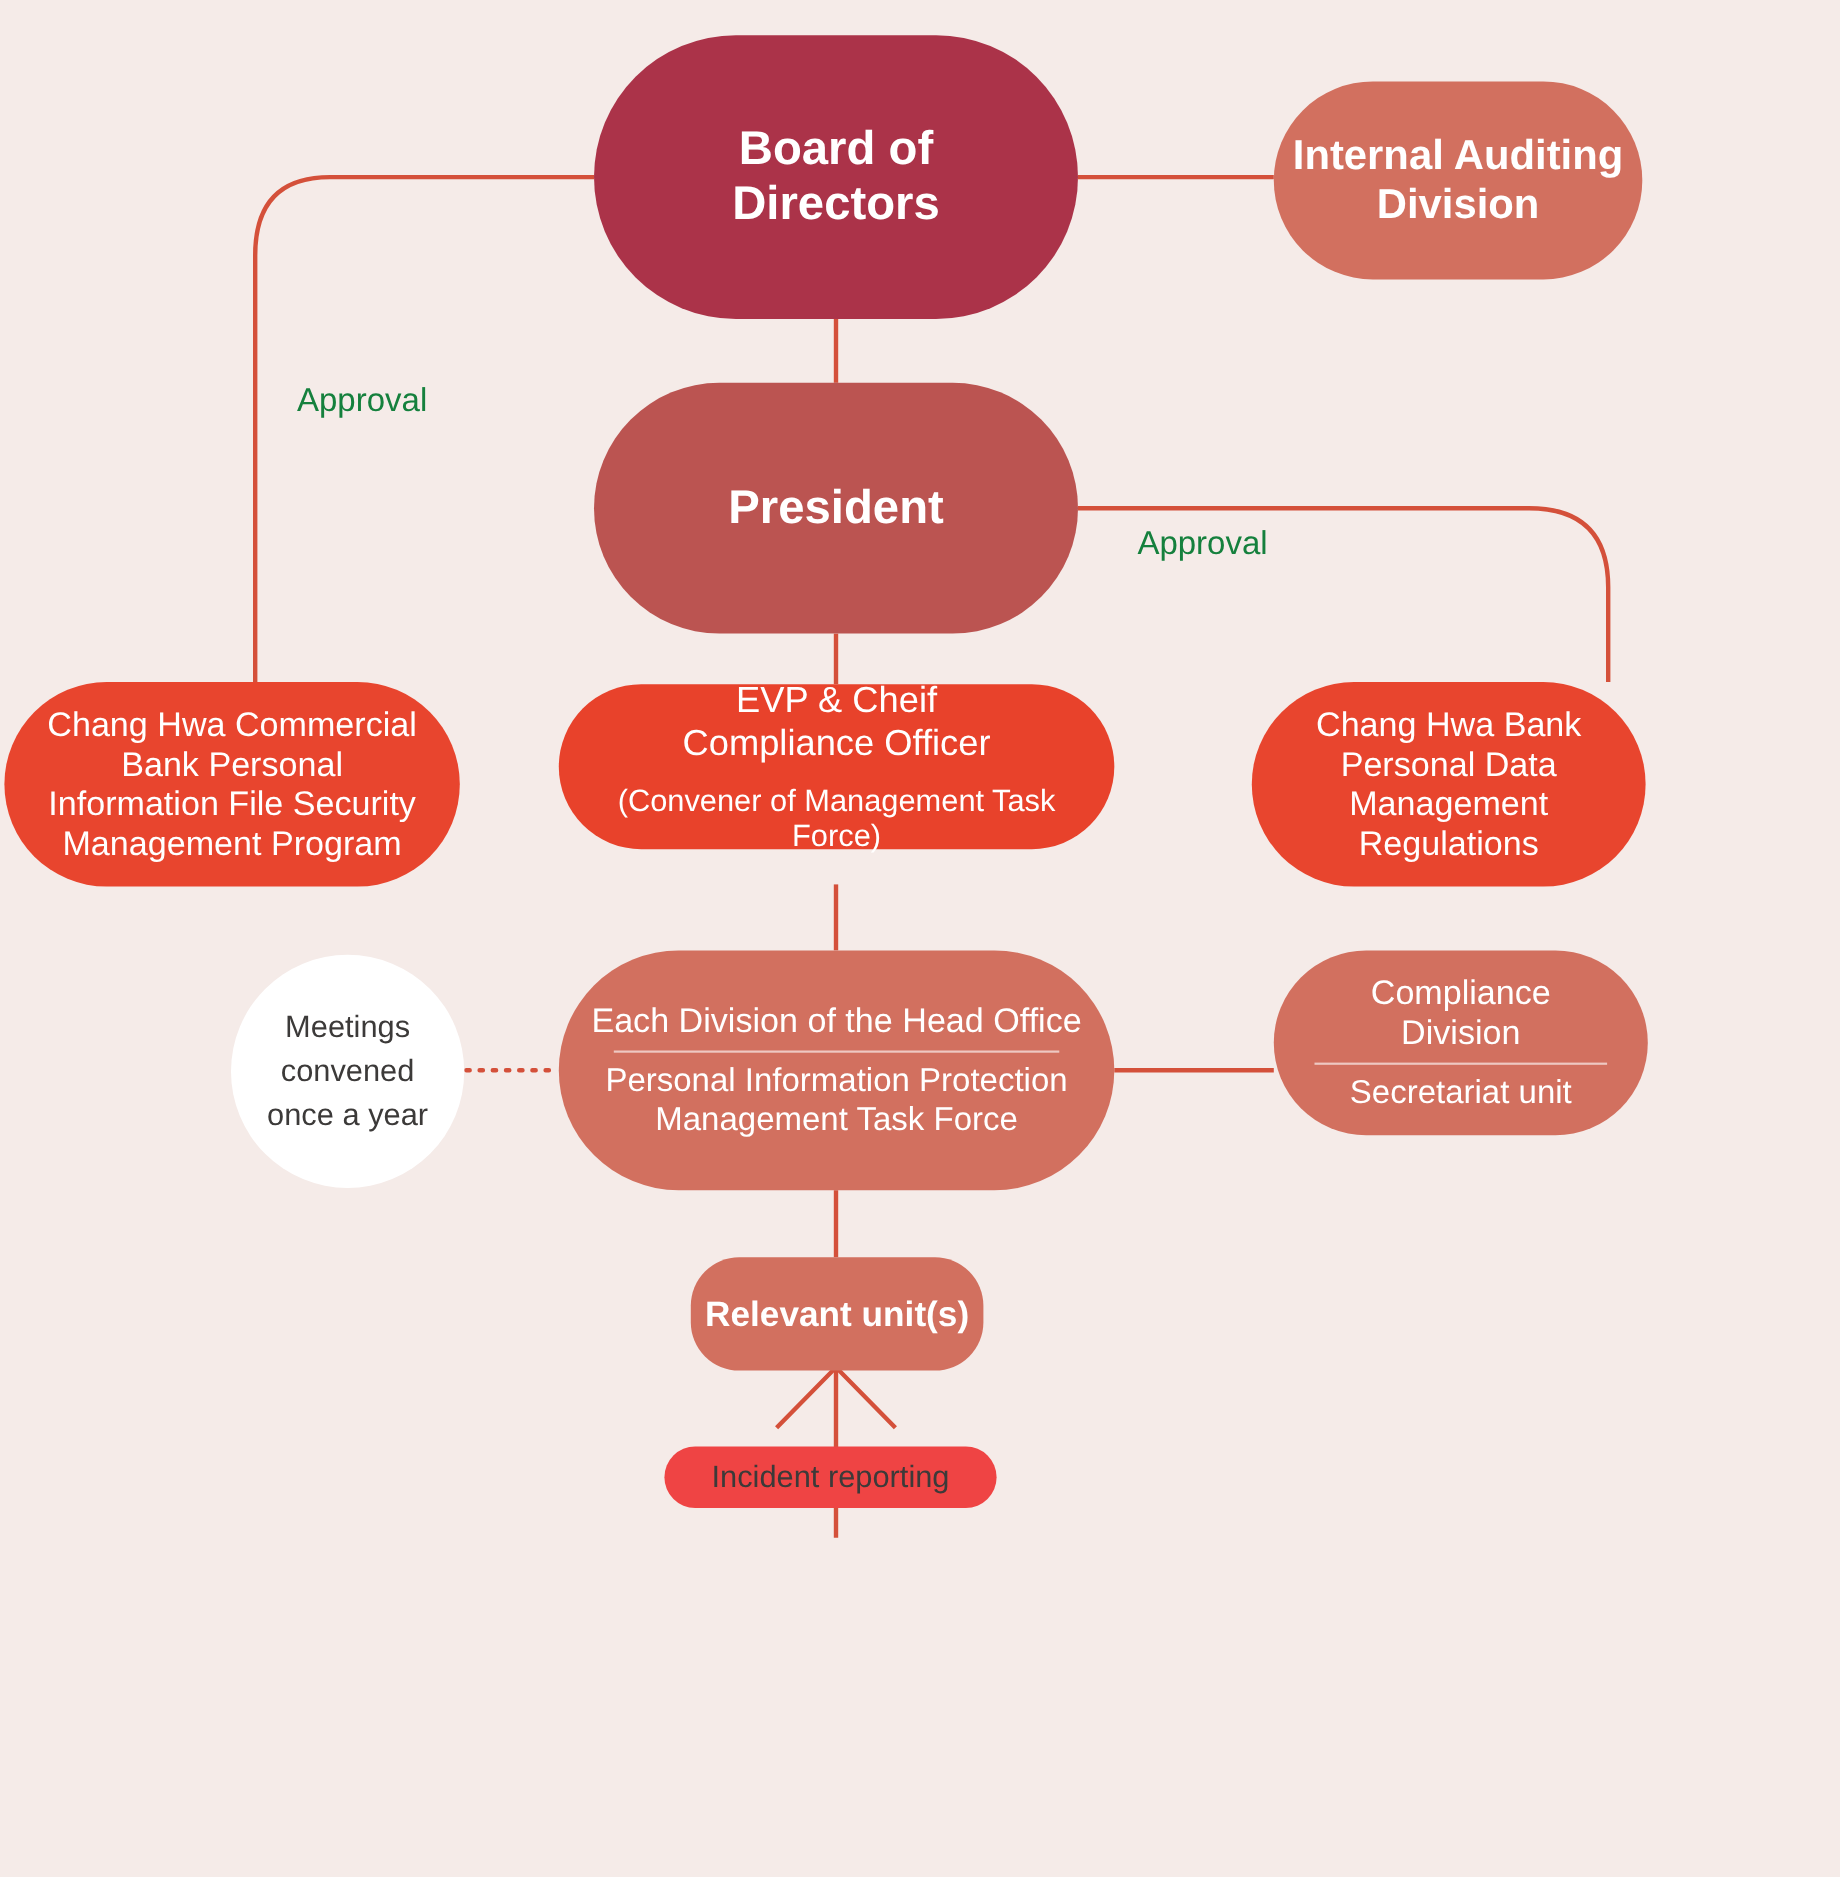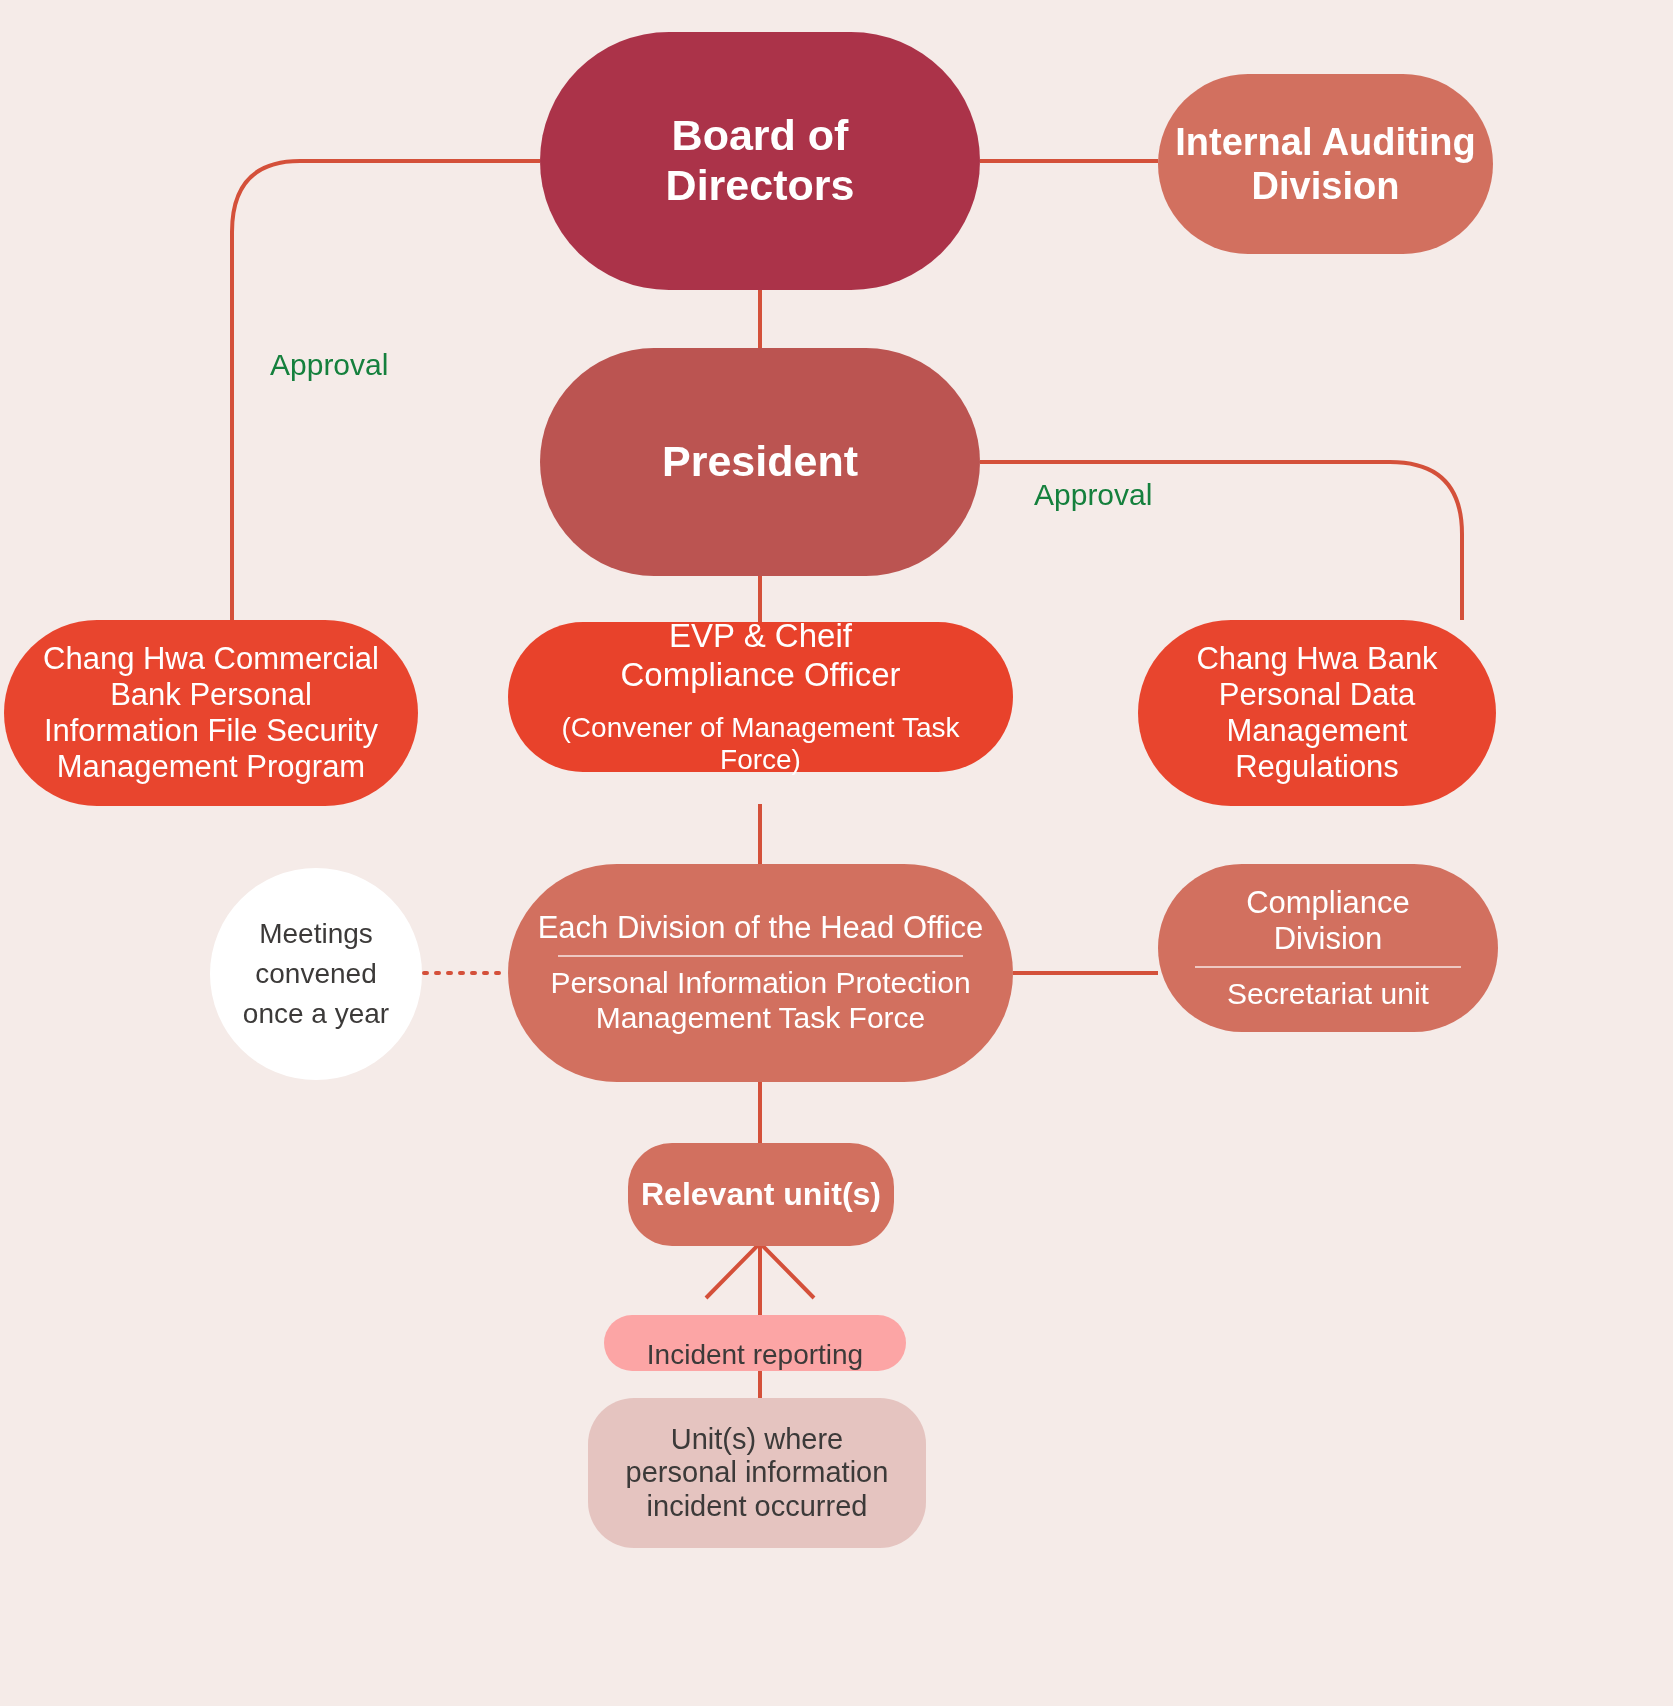--- a/index.html
+++ b/index.html
@@ -124,24 +124,23 @@
     width: 266px; height: 103px;
     border-radius: 44px;
     background: #D2705F;
     font-size: 32px;
     font-weight: bold;
   }
   #incident-reporting {
     left: 604px; top: 1315px;
     width: 302px; height: 56px;
     border-radius: 28px;
-    background: #fca5a5;
+    background: #ef4444;
     color: #3C3A39;
     font-size: 28px;
-    justify-content: flex-end;
   }
   #incident-unit {
     left: 588px; top: 1398px;
     width: 338px; height: 150px;
     border-radius: 46px;
     background: #E5C4C0;
     color: #3C3A39;
     font-size: 29px;
     padding: 0 14px;
   }
@@ -244,22 +243,17 @@
   </div>
 
   <div class="node" id="relevant-units">
     <span class="title">Relevant unit(s)</span>
   </div>
 
   <div class="node" id="incident-reporting">
     <span class="title">Incident reporting</span>
   </div>
 
-  <div class="node" id="incident-unit">
-    <span class="title">Unit(s) where
-personal information
-incident occurred</span>
-  </div>
 
   <div class="edge-label" id="label-approval-left">Approval</div>
   <div class="edge-label" id="label-approval-right">Approval</div>
 
 </div>
 
 </body></html>

